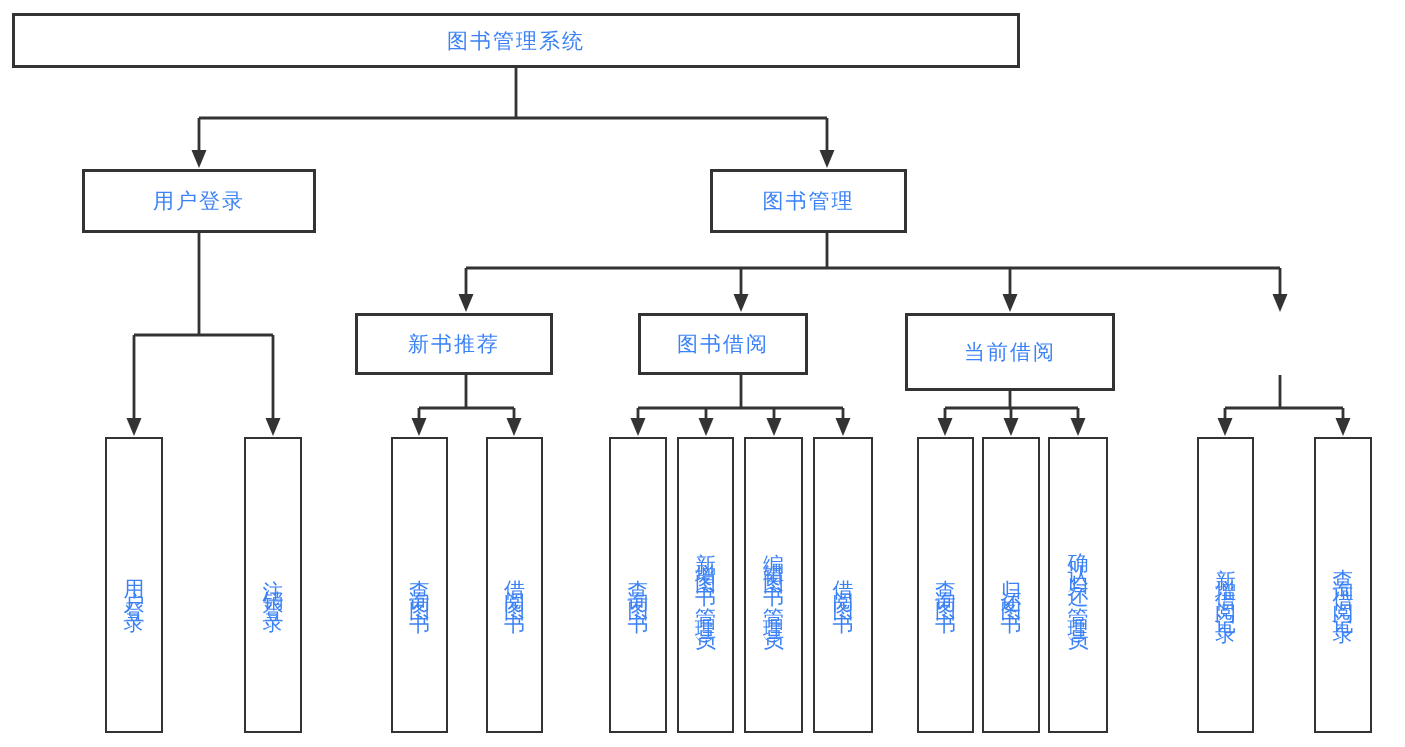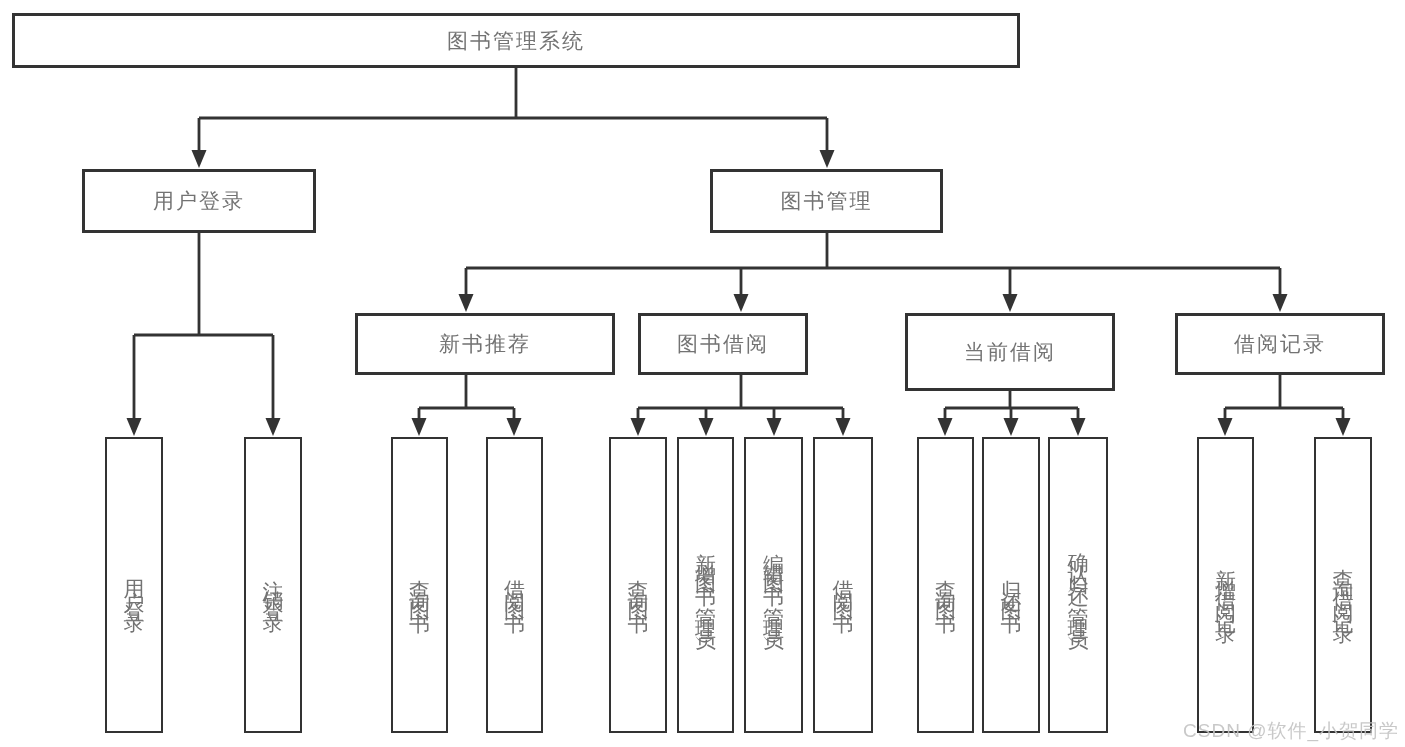--- a/index.html
+++ b/index.html
@@ -4,21 +4,21 @@
 <style>
   html,body{margin:0;padding:0;background:#fff;}
   #canvas{
     position:relative;width:1405px;height:747px;background:#ffffff;overflow:hidden;
     font-family:"Liberation Sans","DejaVu Sans",sans-serif;color:#262626;
   }
   #wires{position:absolute;left:0;top:0;width:1405px;height:747px;}
   .node{
     position:absolute;background:#ffffff;border:3px solid #333333;
     display:flex;align-items:center;justify-content:center;
-    font-size:21px;color:#737373;box-sizing:border-box;
+    font-size:21px;color:#3b82f6;box-sizing:border-box;
   }
   .h-node{letter-spacing:2px;}
   .leaf{
     writing-mode:vertical-rl;text-orientation:mixed;
     font-size:21px;letter-spacing:11px;border-width:2.5px;
   }
   #watermark{
     position:absolute;right:6px;bottom:3px;font-size:19px;color:#c3c3c3;
     letter-spacing:1px;opacity:.9;z-index:5;white-space:nowrap;
   }
@@ -64,39 +64,37 @@
       <polygon points="1003.5,418 1018.5,418 1011,436"></polygon>
       <polygon points="1070.5,418 1085.5,418 1078,436"></polygon>
       <polygon points="1217.5,418 1232.5,418 1225,436"></polygon>
       <polygon points="1335.5,418 1350.5,418 1343,436"></polygon>
     </g>
   </svg>
 
   <div class="node h-node" style="left:12px;top:13px;width:1008px;height:55px;">图书管理系统</div>
 
   <div class="node h-node" style="left:82px;top:169px;width:234px;height:64px;">用户登录</div>
-  <div class="node h-node" style="left:710px;top:169px;width:233px;height:64px;font-family:Liberation Mono, monospace;">图书管理</div>
+  <div class="node h-node" style="left:710px;top:169px;width:197px;height:64px;font-family:Liberation Mono, monospace;">图书管理</div>
 
-  <div class="node h-node" style="left:355px;top:313px;width:260px;height:62px;">新书推荐</div>
+  <div class="node h-node" style="left:355px;top:313px;width:198px;height:62px;">新书推荐</div>
   <div class="node h-node" style="left:638px;top:313px;width:170px;height:62px;">图书借阅</div>
   <div class="node h-node" style="left:905px;top:313px;width:210px;height:78px;">当前借阅</div>
-  <div class="node h-node" style="left:1175px;top:313px;width:210px;height:62px;">借阅记录</div>
 
   <div class="node leaf" style="left:105px;top:437px;width:58px;height:296px;">用户登录</div>
   <div class="node leaf" style="left:244px;top:437px;width:58px;height:296px;">注销登录</div>
 
   <div class="node leaf" style="left:391px;top:437px;width:57px;height:296px;">查询图书</div>
   <div class="node leaf" style="left:486px;top:437px;width:57px;height:296px;">借阅图书</div>
 
   <div class="node leaf" style="left:609px;top:437px;width:58px;height:296px;">查询图书</div>
   <div class="node leaf" style="left:677px;top:437px;width:57px;height:296px;">新增图书（管理员）</div>
   <div class="node leaf" style="left:744px;top:437px;width:59px;height:296px;">编辑图书（管理员）</div>
   <div class="node leaf" style="left:813px;top:437px;width:60px;height:296px;">借阅图书</div>
 
   <div class="node leaf" style="left:917px;top:437px;width:57px;height:296px;">查询图书</div>
   <div class="node leaf" style="left:982px;top:437px;width:58px;height:296px;">归还图书</div>
   <div class="node leaf" style="left:1048px;top:437px;width:60px;height:296px;">确认归还（管理员）</div>
 
   <div class="node leaf" style="left:1197px;top:437px;width:57px;height:296px;">新增借阅记录</div>
   <div class="node leaf" style="left:1314px;top:437px;width:58px;height:296px;">查询借阅记录</div>
 
-  <div id="watermark">CSDN @软件_小贺同学</div>
 </div>
 
 </body></html>

